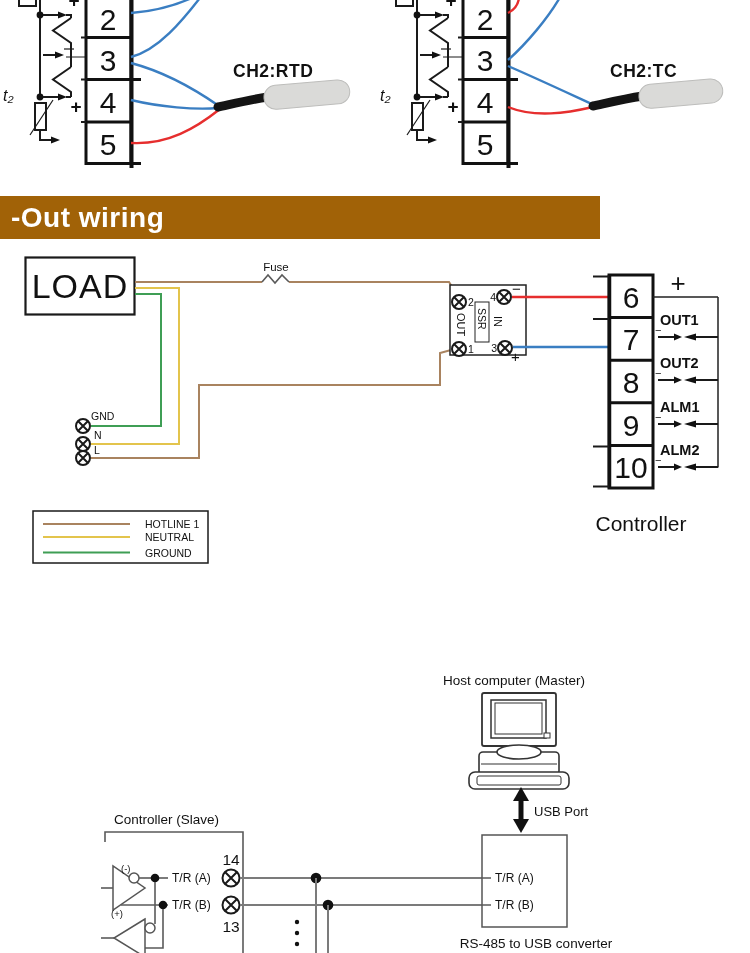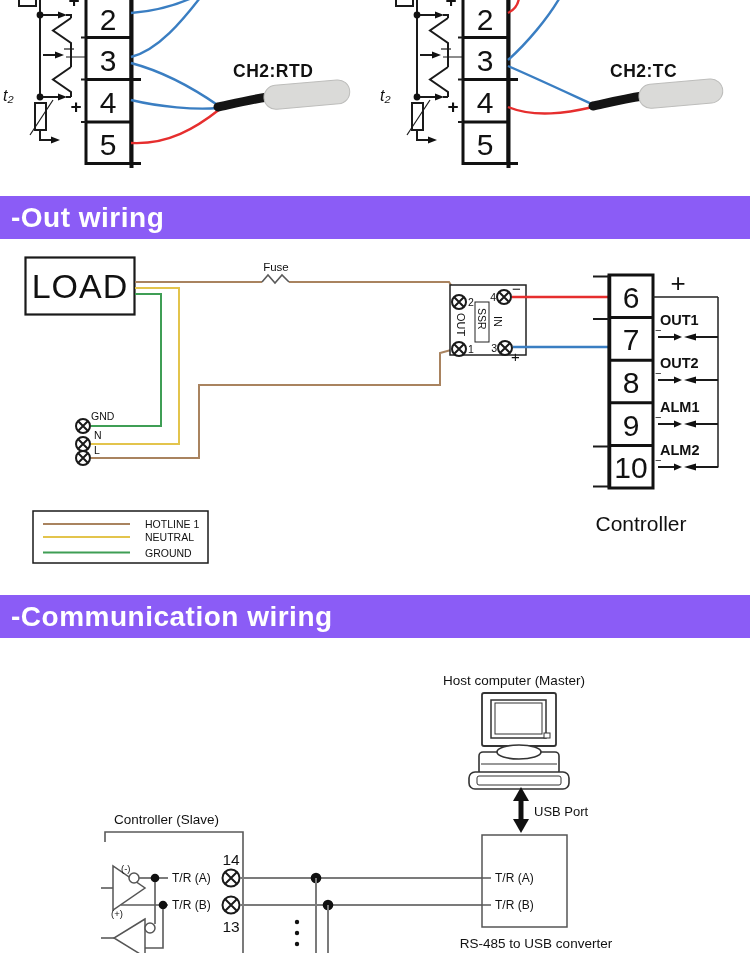--- a/index.html
+++ b/index.html
@@ -1,18 +1,18 @@
 <!DOCTYPE html>
 <html><head>
 <meta charset="utf-8">
 <style>
   html,body{margin:0;padding:0;background:#fff;}
   #page{position:relative;width:750px;height:953px;background:#fff;overflow:hidden;
         font-family:"Liberation Sans",sans-serif;}
-  .section-bar{position:absolute;left:0;width:750px;height:43px;background:#8b5cf6;
+  .section-bar{position:absolute;left:0;width:600px;height:43px;background:#a16207;
         color:#fff;font-size:28px;font-weight:bold;line-height:43px;padding-left:11px;
         box-sizing:border-box;letter-spacing:0.5px;}
   svg{position:absolute;left:0;display:block;}
   svg text{font-family:"Liberation Sans",sans-serif;fill:#111;}
   .ln{stroke:#1a1a1a;stroke-width:2;fill:none;}
   .ln1{stroke:#1a1a1a;stroke-width:1.2;fill:none;}
   .thk{stroke:#111;stroke-width:3;fill:none;}
   .gry{stroke:#5a5a5a;stroke-width:1.6;fill:none;}
   .bus{stroke:#7b7b7b;stroke-width:2;fill:none;}
   .wht{fill:#fff;}
@@ -243,21 +243,20 @@
       <rect x="33" y="271" width="175" height="52" fill="#fff" stroke="#1a1a1a" stroke-width="1.5"></rect>
       <path d="M43,284 H130" stroke="#a9835f" stroke-width="2.2"></path>
       <path d="M43,297 H130" stroke="#e3c44c" stroke-width="2.2"></path>
       <path d="M43,312.5 H130" stroke="#3f9e55" stroke-width="2.2"></path>
       <text x="145" y="288" font-size="10.5">HOTLINE 1</text>
       <text x="145" y="301" font-size="10.5">NEUTRAL</text>
       <text x="145" y="316.5" font-size="10.5">GROUND</text>
     </g>
   </svg>
 
-  <div class="section-bar" style="top:595px">-Communication wiring</div>
 
   <svg width="750" height="317" style="top:636px">
 
     <text x="514" y="49" font-size="13.5" text-anchor="middle">Host computer (Master)</text>
     <g fill="#fff" stroke="#333" stroke-width="1.8">
       <rect x="482" y="57" width="74" height="53" rx="2"></rect>
       <rect x="491" y="64" width="55" height="38" stroke-width="1.5"></rect>
       <rect x="495" y="67" width="47" height="31" stroke-width="1"></rect>
       <rect x="544" y="97" width="6" height="5" stroke-width="1"></rect>
       <rect x="479" y="116" width="80" height="23" rx="4" stroke-width="1.6"></rect>

